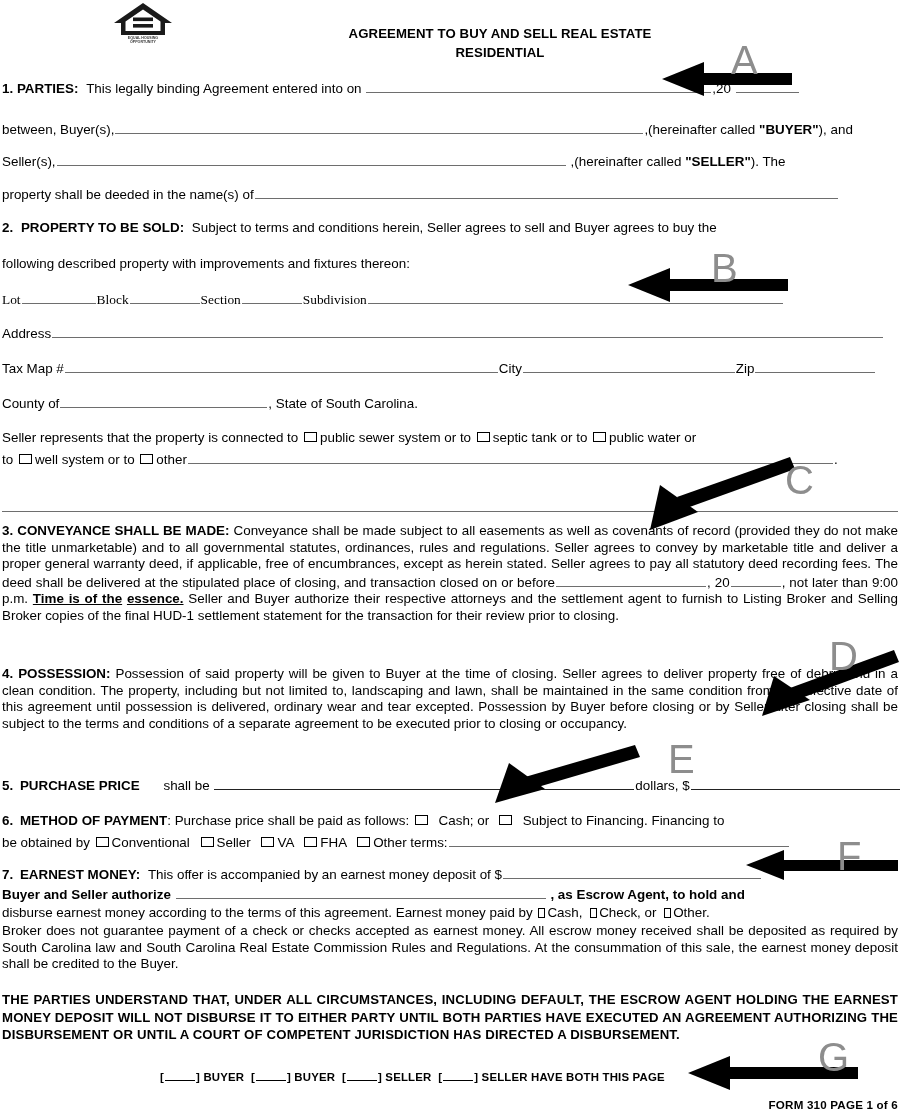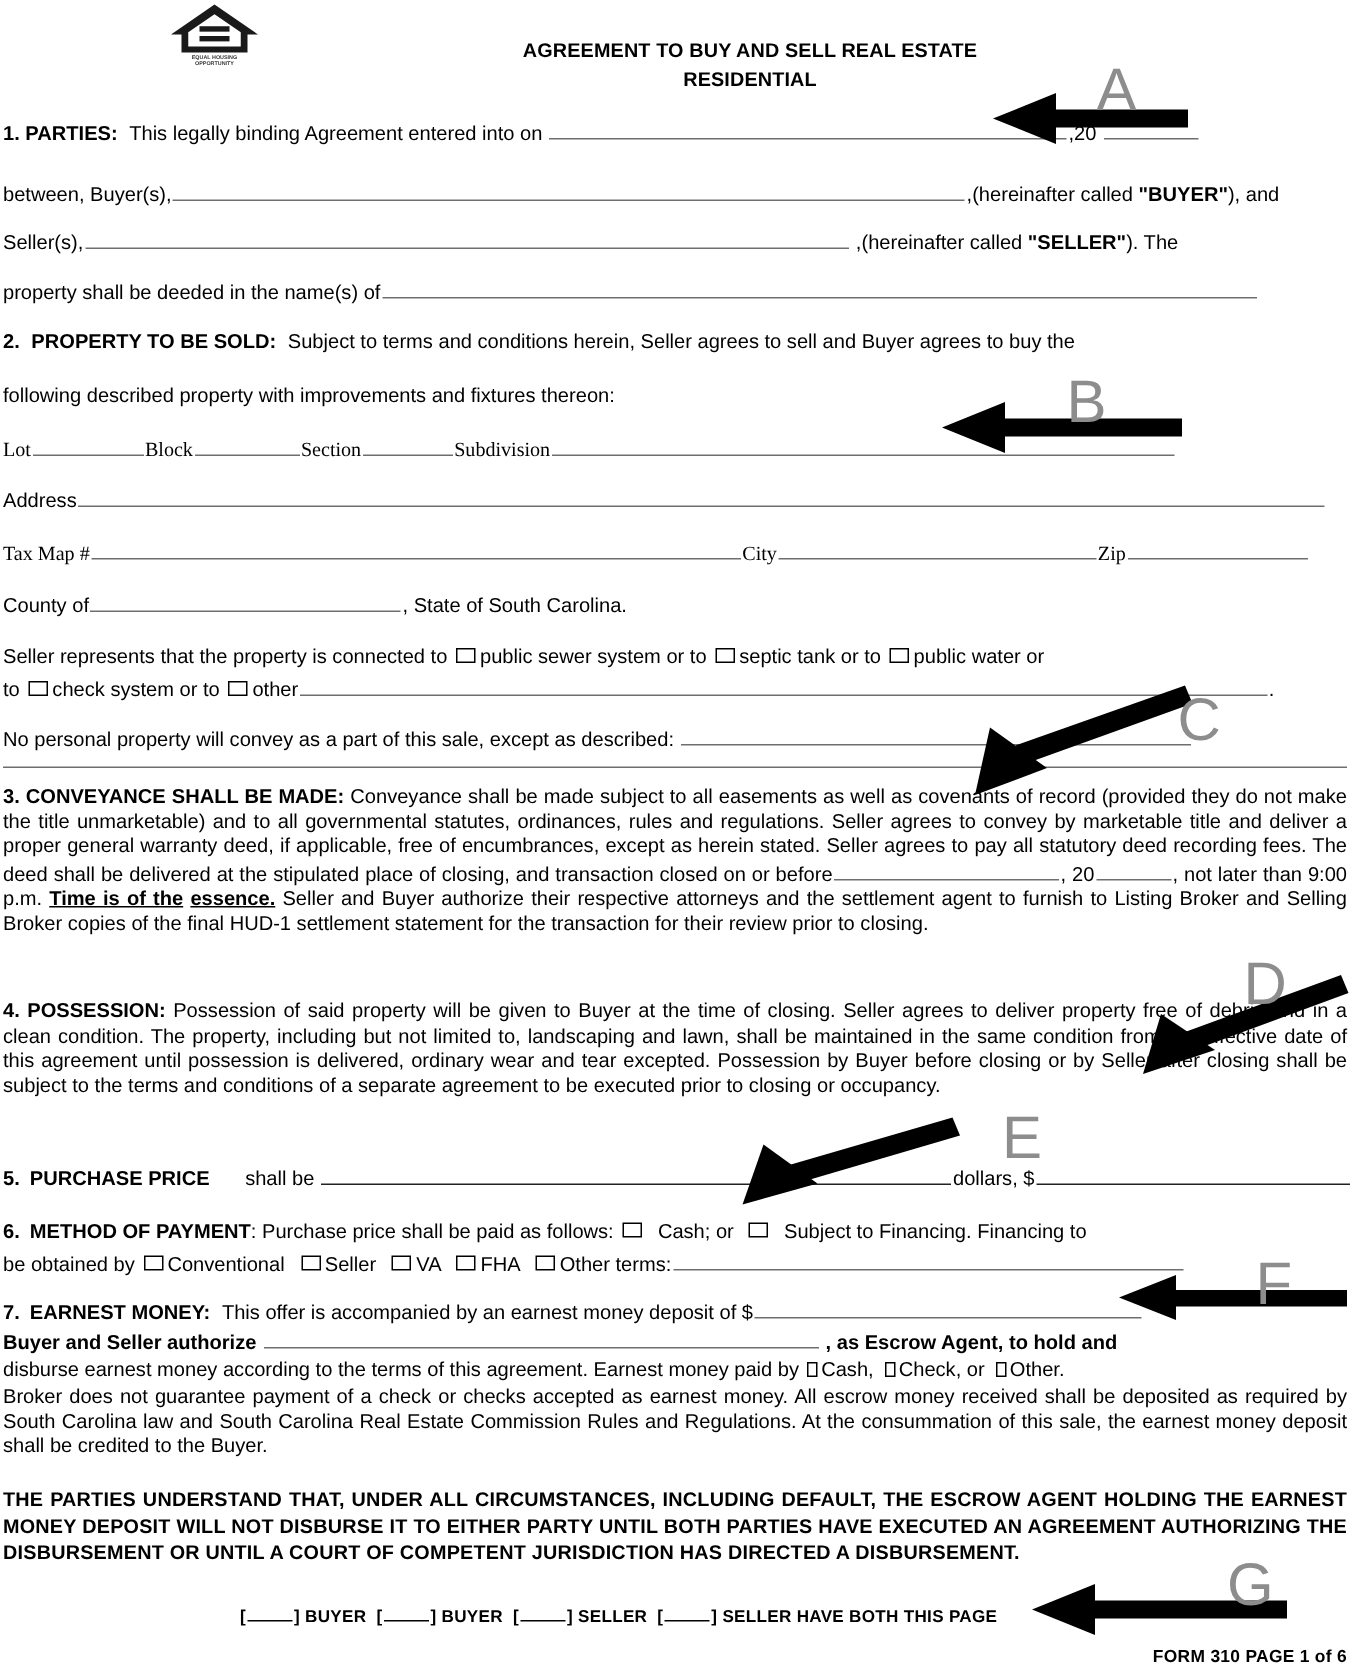--- a/index.html
+++ b/index.html
@@ -200,44 +200,40 @@
   </div>
 
   <div class="row" style="top:290px;font-family:Liberation Serif, serif;">
     <span>Lot</span><span class="fill" style="width:74px"></span><span>Block</span><span class="fill" style="width:70px"></span><span>Section</span><span class="fill" style="width:60px"></span><span>Subdivision</span><span class="fill" style="width:415px"></span>
   </div>
 
   <div class="row" style="top:324px;">
     <span>Address</span><span class="fill" style="width:831px"></span>
   </div>
 
-  <div class="row" style="top:359px;font-family:Liberation Serif, serif;">
+  <div class="row" style="top:359px;">
     <span>Tax Map #</span><span class="fill" style="width:433px"></span><span>City</span><span class="fill" style="width:212px"></span><span>Zip</span><span class="fill" style="width:120px"></span>
   </div>
 
   <div class="row" style="top:394px;">
     <span>County of</span><span class="fill" style="width:207px"></span><span>, State of South Carolina.</span>
   </div>
 
   <div class="row" style="top:430px;">
     <span>Seller represents that the property is connected to</span>
     <span class="cb"></span><span>public sewer system or to</span>
     <span class="cb"></span><span>septic tank or to</span>
     <span class="cb"></span><span>public water or</span>
   </div>
   <div class="row" style="top:450px;">
     <span>to</span>
-    <span class="cb"></span><span>check system or to</span>
+    <span class="cb"></span><span>well system or to</span>
     <span class="cb"></span><span>other</span><span class="fill" style="width:645px"></span><span>.</span>
   </div>
 
-  <div class="row" style="top:483px;">
-    <span>No personal property will convey as a part of this sale, except as described:</span>
-    <span class="fill" style="width:340px"></span>
-  </div>
   <div class="hr-line" style="left:2px; top:511px; width:896px;"></div>
 
   <div class="blk just" style="left:2px; top:523px; width:896px;">
     <span class="b">3.</span>
     <span class="b">CONVEYANCE SHALL BE MADE:</span>
     <span>Conveyance shall be made subject to all easements as well as covenants of record (provided they do not make the title unmarketable) and to all governmental statutes, ordinances, rules and regulations.  Seller agrees to convey by marketable title and deliver a proper general warranty deed, if applicable, free of encumbrances, except as herein stated.  Seller agrees to pay all statutory deed recording fees.  The deed shall be delivered at the stipulated place of closing, and transaction closed on or before</span><span class="fill" style="width:150px"></span><span>, 20</span><span class="fill" style="width:50px"></span><span>, not later than 9:00 p.m.</span>
     <span class="bu">Time is of the</span>
     <span class="bu">essence.</span>
     <span>Seller and Buyer authorize their respective attorneys and the settlement agent to furnish to Listing Broker and Selling Broker copies of the final HUD-1 settlement statement for the transaction for their review prior to closing.</span>
   </div>

